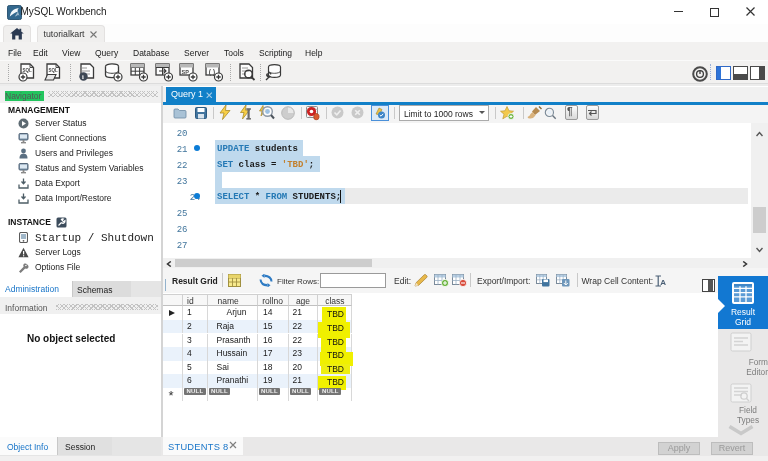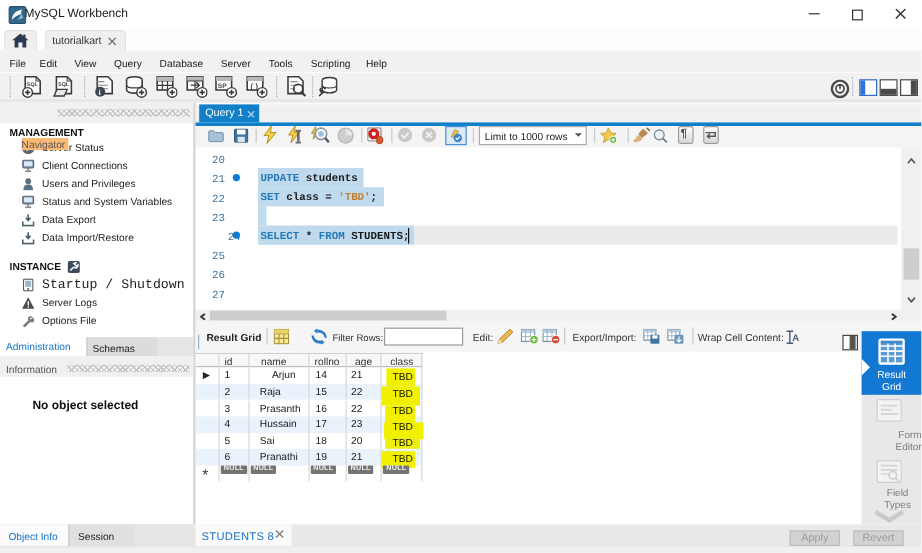--- a/index.html
+++ b/index.html
@@ -136,21 +136,21 @@
  <div class="abs" style="left:732.5px;top:66px;width:15.5px;height:14px;border:1.4px solid #4a4a4a;box-sizing:border-box;background:#fff;"></div>
  <div class="abs" style="left:733.9px;top:73.5px;width:12.7px;height:5.1px;background:#4a4a4a;"></div>
  <div class="abs" style="left:749.6px;top:66px;width:15.5px;height:14px;border:1.4px solid #4a4a4a;box-sizing:border-box;background:#fff;"></div>
  <div class="abs" style="left:759px;top:67.4px;width:4.7px;height:11.2px;background:#4a4a4a;"></div>
 </div>
 
 <div class="abs" style="left:0;top:86px;width:161px;height:375px;background:#fff;"></div>
 <div class="abs" style="left:161px;top:86px;width:2px;height:351px;background:#d4d4d4;"></div>
 
 <div class="abs" style="left:0;top:86px;width:161px;height:17px;background:#f0f0f0;"></div>
-<div class="abs" style="left:18px;top:91px;font-size:8.5px;color:#555;background:#fdba74;z-index:2;padding-right:3px;margin-top:24px;">Navigator</div>
+<div class="abs" style="left:5px;top:91px;font-size:8.5px;color:#555;background:#22c55e;z-index:2;padding-right:3px;">Navigator</div>
 <div class="abs" style="left:48px;top:91px;width:110px;height:6px;background-image:repeating-linear-gradient(45deg, #c3c3c3 0 0.9px, transparent 0.9px 3.2px),repeating-linear-gradient(-45deg, #c3c3c3 0 0.9px, transparent 0.9px 3.2px);"></div>
 <div id="sidebar">
  <div class="abs" style="left:8px;top:105px;font-size:8.5px;font-weight:bold;color:#111;">MANAGEMENT</div>
  <div class="abs" style="left:35px;top:118px;font-size:8.5px;color:#222;">Server Status</div>
  <div class="abs" style="left:35px;top:133px;font-size:8.5px;color:#222;">Client Connections</div>
  <div class="abs" style="left:35px;top:148px;font-size:8.5px;color:#222;">Users and Privileges</div>
  <div class="abs" style="left:35px;top:163px;font-size:8.5px;color:#222;">Status and System Variables</div>
  <div class="abs" style="left:35px;top:178px;font-size:8.5px;color:#222;">Data Export</div>
  <div class="abs" style="left:35px;top:193px;font-size:8.5px;color:#222;">Data Import/Restore</div>
  <div class="abs" style="left:8px;top:217px;font-size:8.5px;font-weight:bold;color:#111;">INSTANCE</div>

